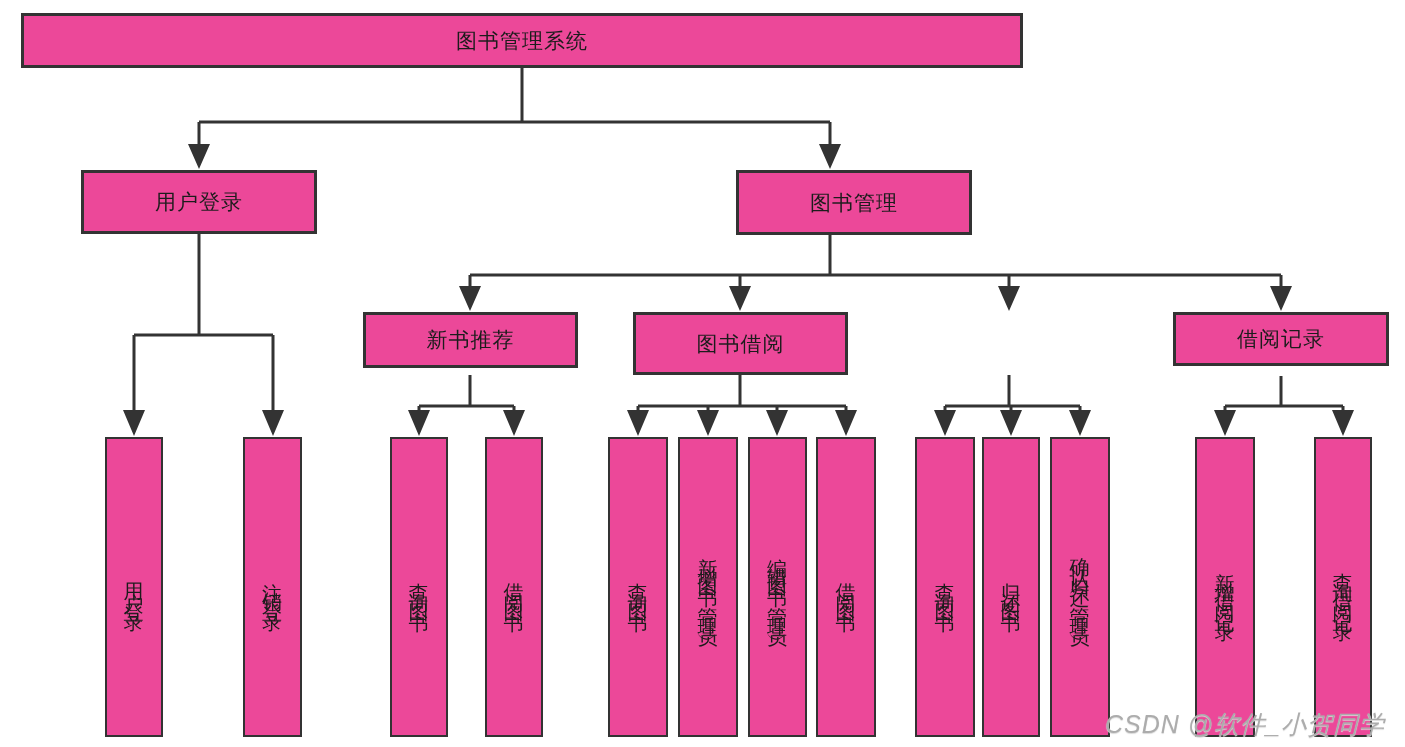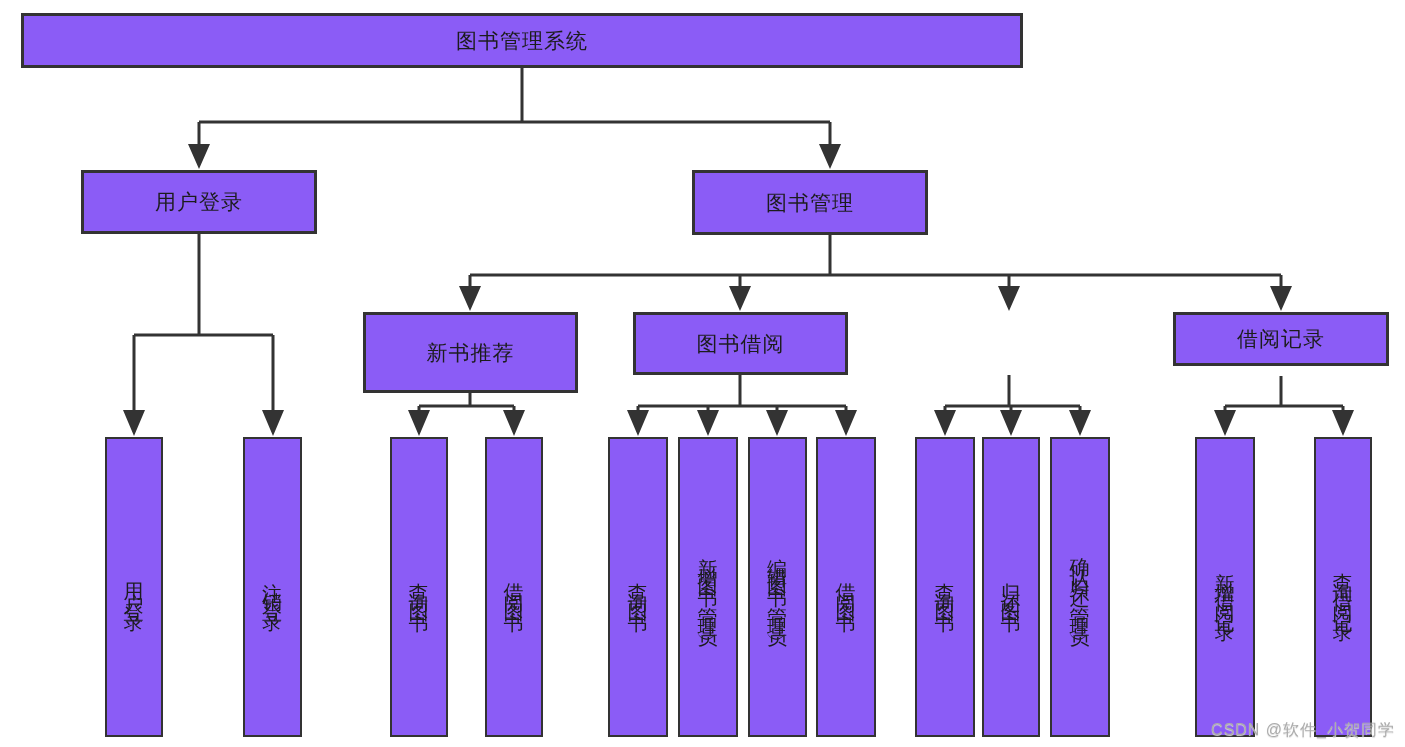--- a/index.html
+++ b/index.html
@@ -7,67 +7,68 @@
     position:relative;
     width:1405px;height:747px;
     background:#ffffff;
     font-family:"Liberation Sans", sans-serif;
     overflow:hidden;
   }
   #wires{position:absolute;left:0;top:0;width:1405px;height:747px;}
   .node{
     position:absolute;
     box-sizing:border-box;
-    background:#8b5cf6;
+    background:#ec4899;
     border:3px solid #333333;
     display:flex;align-items:center;justify-content:center;
     color:#1c1c1c;
     text-align:center;
   }
   .node.h{font-size:21px;letter-spacing:1px;}
   .node.v{
     writing-mode:vertical-rl;
     font-size:20px;
     letter-spacing:10px;
     line-height:1;
     border-width:2.5px;
   }
   
   #n-root{left:21px;top:13px;width:1002px;height:55px;}
   
   #n-userlogin{left:81px;top:170px;width:236px;height:64px;}
-  #n-bookmgmt{left:692px;top:170px;width:236px;height:65px;}
+  #n-bookmgmt{left:736px;top:170px;width:236px;height:65px;}
   
-  #n-newbookrec{left:363px;top:312px;width:215px;height:81px;}
+  #n-newbookrec{left:363px;top:312px;width:215px;height:56px;}
   #n-bookborrow{left:633px;top:312px;width:215px;height:63px;text-align:center;}
   #n-currentborrow{left:902px;top:312px;width:214px;height:64px;}
   #n-borrowrecord{left:1173px;top:312px;width:216px;height:54px;}
   
   .leaf{top:437px;height:300px;}
   #n-login{left:105px;width:58px;}
   #n-logout{left:243px;width:59px;}
   #n-nbquery{left:390px;width:58px;}
   #n-nbborrow{left:485px;width:58px;}
   #n-bbquery{left:608px;width:60px;}
   #n-bbadd{left:678px;width:60px;}
   #n-bbedit{left:748px;width:59px;}
   #n-bbborrow{left:816px;width:60px;}
   #n-cbquery{left:915px;width:60px;}
   #n-cbreturn{left:982px;width:58px;}
   #n-cbconfirm{left:1050px;width:60px;}
   #n-bradd{left:1195px;width:60px;}
   #n-brquery{left:1314px;width:58px;}
   #watermark{
     position:absolute;
-    right:10px;bottom:6px;
-    font-size:16px;
+    right:20px;bottom:6px;
+    font-size:25px;
     color:#acacac;
     letter-spacing:1px;
     text-shadow:0 1px 1px #d9d9d9;
     white-space:nowrap;
+    font-style:italic;
   }
 </style>
 </head>
 <body>
 
 <div id="stage">
 
   <svg id="wires" viewBox="0 0 1405 747" xmlns="http://www.w3.org/2000/svg">
 
     <path d="M522 68 V122 M199 122 H830 M199 122 V150 M830 122 V150" fill="none" stroke="#333333" stroke-width="3"></path>

